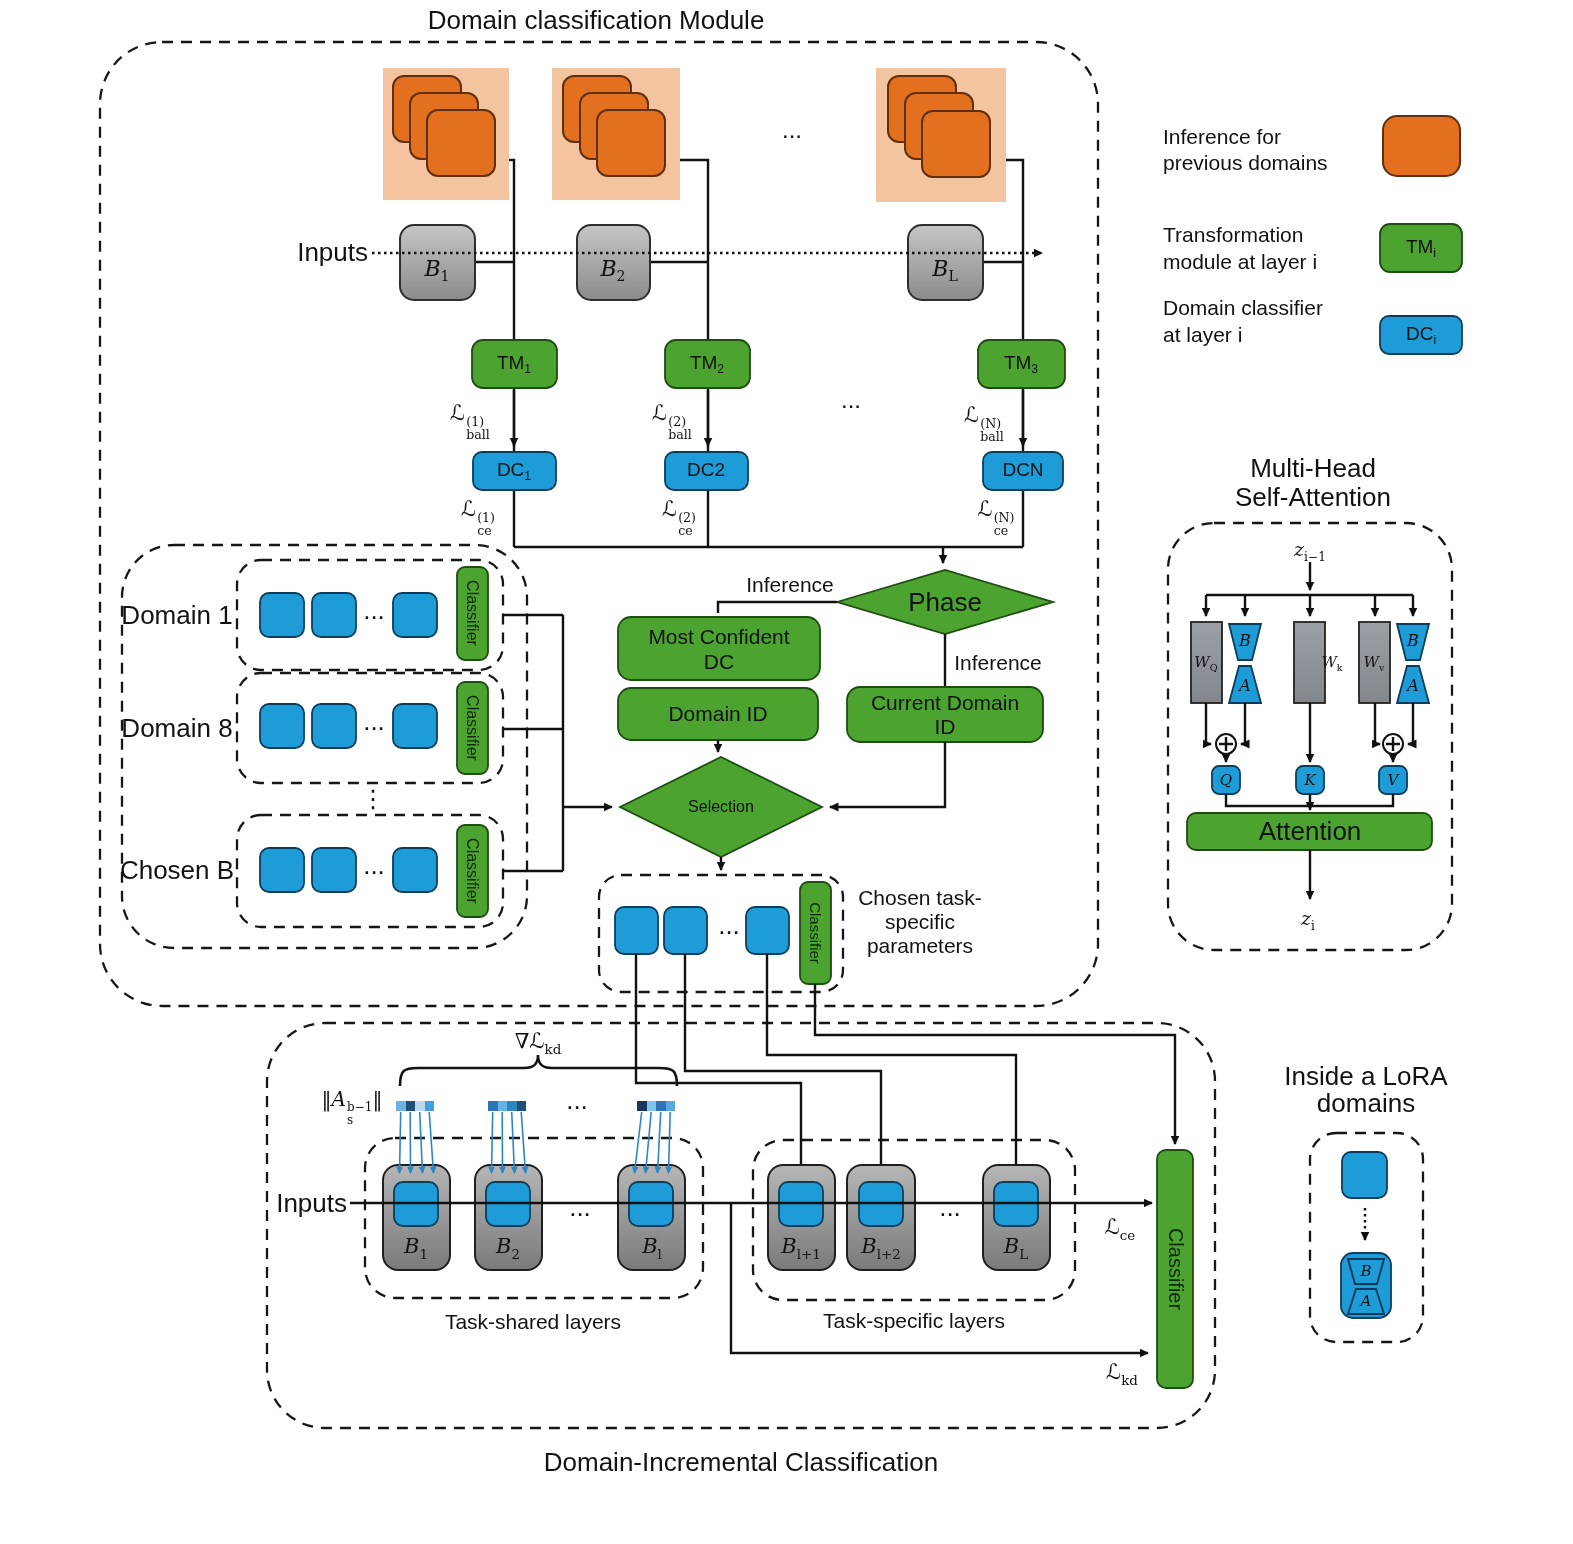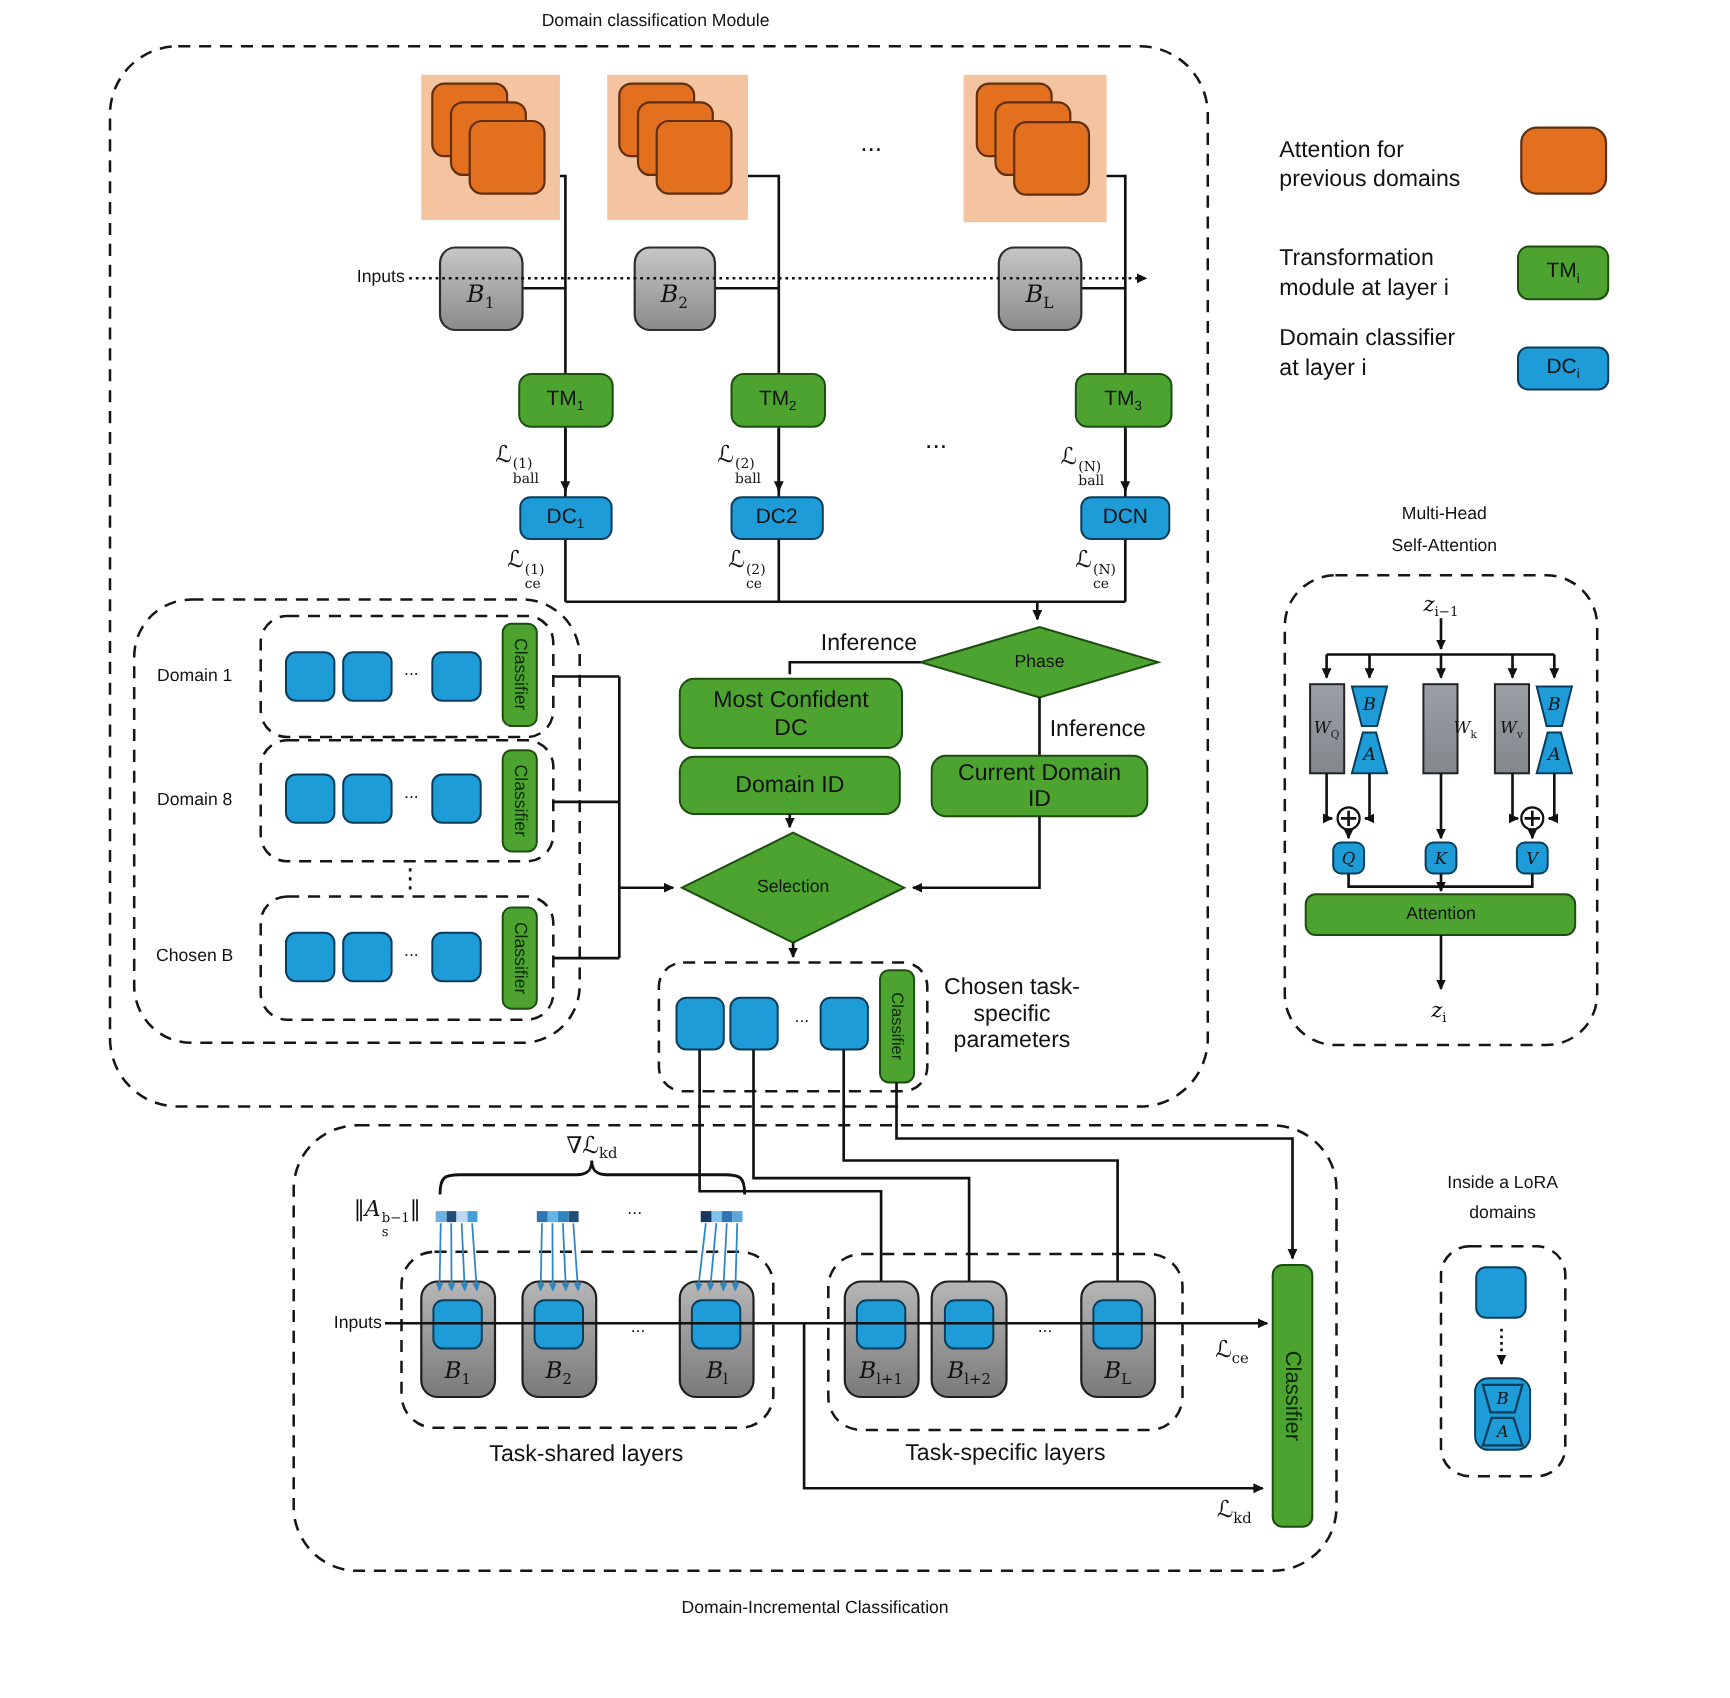--- a/index.html
+++ b/index.html
@@ -2,21 +2,21 @@
 <html style="--orange: #e2701e; --orange_bg: #f4c3a0; --orange_stroke: #5f2f10; --green: #4ca330; --green_stroke: #1d4d10; --blue: #1e9cd8; --blue_stroke: #0a3d5c;"><head>
 <meta charset="utf-8">
 <style>
   html,body{margin:0;padding:0;background:#ffffff;}
   #stage{position:relative;width:1573px;height:1544px;background:#fff;overflow:hidden;
          font-family:"Liberation Sans",sans-serif;color:#111;}
   #diagram-svg{position:absolute;left:0;top:0;}
   .lbl{position:absolute;transform:translate(-50%,-50%);white-space:nowrap;font-size:20px;color:#121212;}
   .lbl.ra{transform:translate(-100%,-50%);}
   .lbl.la{transform:translate(0,-50%);}
-  .t22{font-size:16px;} .t21{font-size:21px;} .t16{font-size:16px;} .t24{font-size:24px;}
+  .t22{font-size:26px;} .t21{font-size:21px;} .t16{font-size:16px;} .t24{font-size:24px;}
   .vert{writing-mode:vertical-rl;font-size:16px;color:#0c2a05;}
   .m{font-family:"DejaVu Serif","DejaVu Sans",serif;font-size:21px;}
   .m .v{font-style:italic;}
   .m sub{font-size:64%;}
   .ss{display:inline-flex;flex-direction:column;align-items:flex-start;font-size:60%;line-height:1.02;
       vertical-align:-0.45em;margin-left:1px;}
   .ss .sp,.ss .sb{display:block;}
   .ms{font-size:19px;}
   .ms sub{font-size:64%;}
   .strip{position:absolute;display:flex;}
@@ -248,21 +248,21 @@
 
   <g>
     <rect class="f-orange" x="1383" y="116" width="77" height="60" rx="14"></rect>
     <rect class="f-green" x="1380" y="224" width="82" height="48" rx="10"></rect>
     <rect class="f-blue" x="1380" y="316" width="82" height="38" rx="9"></rect>
   </g>
 </svg>
 
 <div class="lbl t22" style="left:596px;top:20px;">Domain classification Module</div>
 
-<div class="lbl la t21" style="left:1163px;top:137px;">Attention for</div>
+<div class="lbl la t21" style="left:1163px;top:137px;">Inference for</div>
 <div class="lbl la t21" style="left:1163px;top:163px;">previous domains</div>
 <div class="lbl la t21" style="left:1163px;top:235px;">Transformation</div>
 <div class="lbl la t21" style="left:1163px;top:262px;">module at layer i</div>
 <div class="lbl la t21" style="left:1163px;top:308px;">Domain classifier</div>
 <div class="lbl la t21" style="left:1163px;top:335px;">at layer i</div>
 <div class="lbl ms" style="left:1421px;top:248px;"><span>TM</span><sub>i</sub></div>
 <div class="lbl ms" style="left:1421px;top:335px;"><span>DC</span><sub>i</sub></div>
 
 <div class="lbl ra t22" style="left:368px;top:252px;">Inputs</div>
 <div class="lbl t24" style="left:792px;top:130px;">...</div>

